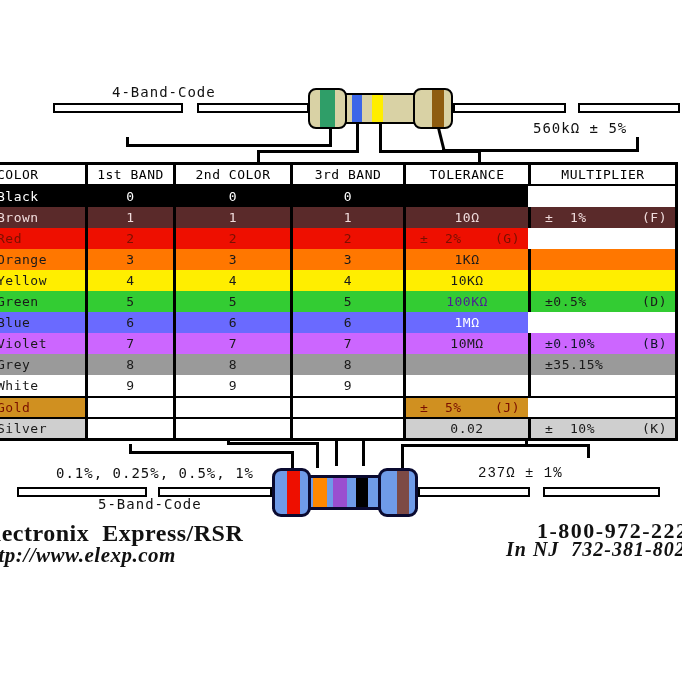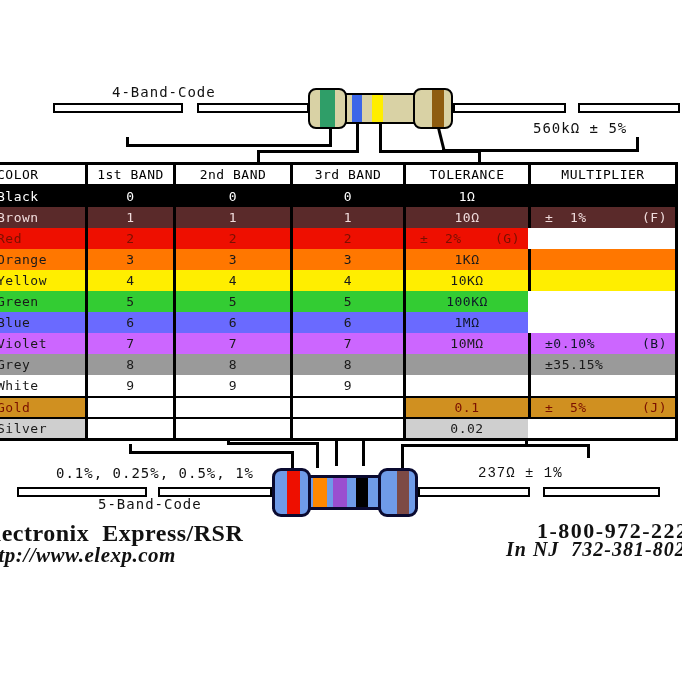--- a/index.html
+++ b/index.html
@@ -79,32 +79,31 @@
   <div class="ln" style="left:379px; top:150px; width:102px; height:3px;"></div>
   <div class="ln" style="left:478px; top:150px; width:3px;  height:13px;"></div>
   <div class="ln" style="left:437px; top:128px; width:3px; height:24px; transform:rotate(-14deg); transform-origin:top center;"></div>
   <div class="ln" style="left:442px; top:149px; width:197px; height:3px;"></div>
   <div class="ln" style="left:636px; top:137px; width:3px;  height:14px;"></div>
 
   <div class="ctable" id="ctable">
     <div class="trow hrow">
       <div class="cell hcell namec">COLOR</div>
       <div class="cell hcell bl">1st BAND</div>
-      <div class="cell hcell bl">2nd BAND</div>
+      <div class="cell hcell bl">2nd COLOR</div>
       <div class="cell hcell bl">3rd BAND</div>
       <div class="cell hcell bl">TOLERANCE</div>
       <div class="cell hcell bl">MULTIPLIER</div>
     </div>
     <div id="tbody">
         <div class="trow">
           <div class="cell namec" style="background: rgb(0, 0, 0); color: rgb(255, 255, 255);">Black</div>
           <div class="cell bl" style="background: rgb(0, 0, 0); color: rgb(255, 255, 255);">0</div>
           <div class="cell bl" style="background: rgb(0, 0, 0); color: rgb(255, 255, 255);">0</div>
           <div class="cell bl" style="background: rgb(0, 0, 0); color: rgb(255, 255, 255);">0</div>
-          <div class="cell bl" style="background: rgb(0, 0, 0); color: rgb(255, 255, 255);">1Ω</div>
           <div class="cell bl tolc" style="background: rgb(0, 0, 0); color: rgb(255, 255, 255);"><span></span><span></span></div>
         </div>
         <div class="trow">
           <div class="cell namec" style="background: rgb(90, 42, 42); color: rgb(240, 220, 220);">Brown</div>
           <div class="cell bl" style="background: rgb(90, 42, 42); color: rgb(240, 220, 220);">1</div>
           <div class="cell bl" style="background: rgb(90, 42, 42); color: rgb(240, 220, 220);">1</div>
           <div class="cell bl" style="background: rgb(90, 42, 42); color: rgb(240, 220, 220);">1</div>
           <div class="cell bl" style="background: rgb(90, 42, 42); color: rgb(240, 220, 220);">10Ω</div>
           <div class="cell bl tolc" style="background: rgb(90, 42, 42); color: rgb(240, 220, 220);"><span>±  1%</span><span>(F)</span></div>
         </div>
@@ -129,28 +128,29 @@
           <div class="cell bl" style="background: rgb(255, 238, 0); color: rgb(26, 26, 26);">4</div>
           <div class="cell bl" style="background: rgb(255, 238, 0); color: rgb(26, 26, 26);">4</div>
           <div class="cell bl" style="background: rgb(255, 238, 0); color: rgb(26, 26, 26);">10KΩ</div>
           <div class="cell bl tolc" style="background: rgb(255, 238, 0); color: rgb(26, 26, 26);"><span></span><span></span></div>
         </div>
         <div class="trow">
           <div class="cell namec" style="background: rgb(51, 204, 51); color: rgb(26, 26, 26);">Green</div>
           <div class="cell bl" style="background: rgb(51, 204, 51); color: rgb(26, 26, 26);">5</div>
           <div class="cell bl" style="background: rgb(51, 204, 51); color: rgb(26, 26, 26);">5</div>
           <div class="cell bl" style="background: rgb(51, 204, 51); color: rgb(26, 26, 26);">5</div>
-          <div class="cell bl" style="background: rgb(51, 204, 51); color: #0f172a;">100KΩ</div>
+          <div class="cell bl" style="background: rgb(51, 204, 51); color: #4c1d95;">100KΩ</div>
+          <div class="cell bl tolc" style="background: rgb(51, 204, 51); color: rgb(26, 26, 26);"><span>±0.5%</span><span>(D)</span></div>
         </div>
         <div class="trow">
           <div class="cell namec" style="background: rgb(106, 106, 255); color: rgb(26, 26, 26);">Blue</div>
           <div class="cell bl" style="background: rgb(106, 106, 255); color: rgb(26, 26, 26);">6</div>
           <div class="cell bl" style="background: rgb(106, 106, 255); color: rgb(26, 26, 26);">6</div>
           <div class="cell bl" style="background: rgb(106, 106, 255); color: rgb(26, 26, 26);">6</div>
-          <div class="cell bl" style="background: rgb(106, 106, 255); color: #0f172a;">1MΩ</div>
+          <div class="cell bl" style="background: rgb(106, 106, 255); color: #ffffff;">1MΩ</div>
         </div>
         <div class="trow">
           <div class="cell namec" style="background: rgb(204, 102, 255); color: rgb(26, 26, 26);">Violet</div>
           <div class="cell bl" style="background: rgb(204, 102, 255); color: rgb(26, 26, 26);">7</div>
           <div class="cell bl" style="background: rgb(204, 102, 255); color: rgb(26, 26, 26);">7</div>
           <div class="cell bl" style="background: rgb(204, 102, 255); color: rgb(26, 26, 26);">7</div>
           <div class="cell bl" style="background: rgb(204, 102, 255); color: rgb(26, 26, 26);">10MΩ</div>
           <div class="cell bl tolc" style="background: rgb(204, 102, 255); color: #0f172a;"><span>±0.10%</span><span>(B)</span></div>
         </div>
         <div class="trow">
@@ -167,29 +167,29 @@
           <div class="cell bl" style="background: rgb(255, 255, 255); color: rgb(26, 26, 26);">9</div>
           <div class="cell bl" style="background: rgb(255, 255, 255); color: rgb(26, 26, 26);">9</div>
           <div class="cell bl" style="background: rgb(255, 255, 255); color: rgb(26, 26, 26);"></div>
           <div class="cell bl tolc" style="background: rgb(255, 255, 255); color: rgb(26, 26, 26);"><span></span><span></span></div>
         </div>
         <div class="trow sep">
           <div class="cell namec" style="background: rgb(208, 144, 32); color: rgb(122, 16, 0);">Gold</div>
           <div class="cell bl" style="background: rgb(255, 255, 255); color: rgb(122, 16, 0);"></div>
           <div class="cell bl" style="background: rgb(255, 255, 255); color: rgb(122, 16, 0);"></div>
           <div class="cell bl" style="background: rgb(255, 255, 255); color: rgb(122, 16, 0);"></div>
-          <div class="cell bl" style="background: rgb(208, 144, 32); color: rgb(122, 16, 0);">0.1</div>
           <div class="cell bl tolc" style="background: rgb(208, 144, 32); color: rgb(122, 16, 0);"><span>±  5%</span><span>(J)</span></div>
         </div>
         <div class="trow sep">
           <div class="cell namec" style="background: rgb(207, 207, 207); color: rgb(26, 26, 26);">Silver</div>
           <div class="cell bl" style="background: rgb(255, 255, 255); color: rgb(26, 26, 26);"></div>
           <div class="cell bl" style="background: rgb(255, 255, 255); color: rgb(26, 26, 26);"></div>
           <div class="cell bl" style="background: rgb(255, 255, 255); color: rgb(26, 26, 26);"></div>
           <div class="cell bl" style="background: rgb(207, 207, 207); color: rgb(26, 26, 26);">0.02</div>
+          <div class="cell bl tolc" style="background: rgb(207, 207, 207); color: rgb(26, 26, 26);"><span>±  10%</span><span>(K)</span></div>
         </div>
       </div>
   </div>
 
   <div class="ln" style="left:227px; top:440px; width:3px;  height:5px;"></div>
   <div class="ln" style="left:227px; top:442px; width:92px;  height:3px;"></div>
   <div class="ln" style="left:316px; top:442px; width:3px;  height:26px;"></div>
   <div class="ln" style="left:129px; top:444px; width:3px;  height:10px;"></div>
   <div class="ln" style="left:129px; top:451px; width:165px; height:3px;"></div>
   <div class="ln" style="left:291px; top:451px; width:3px;  height:17px;"></div>

